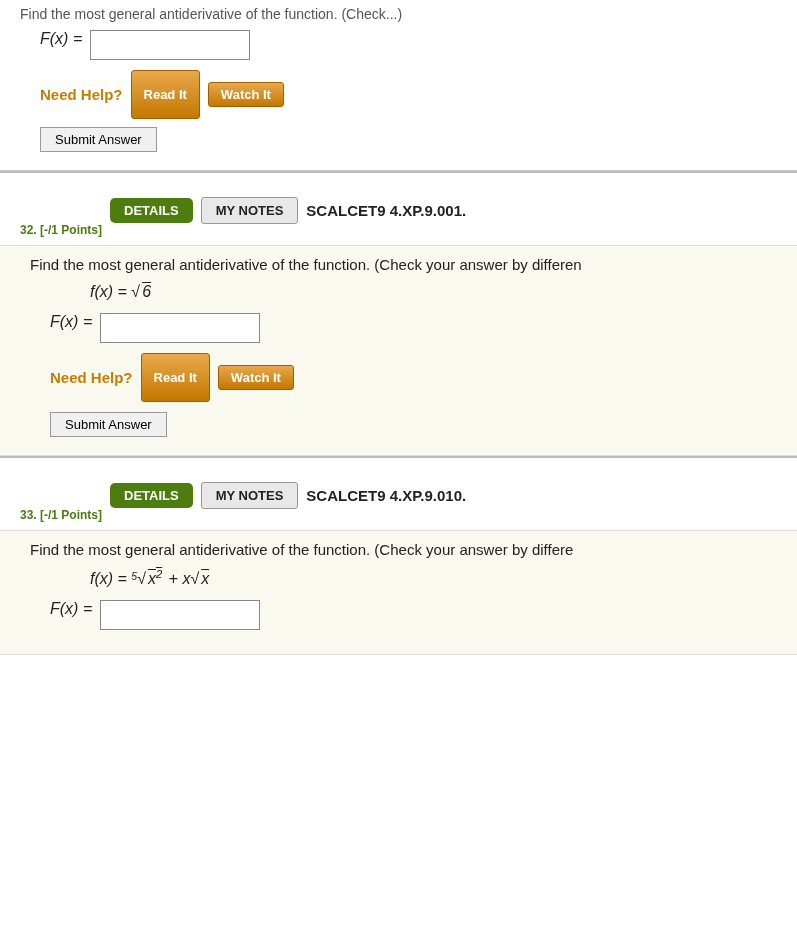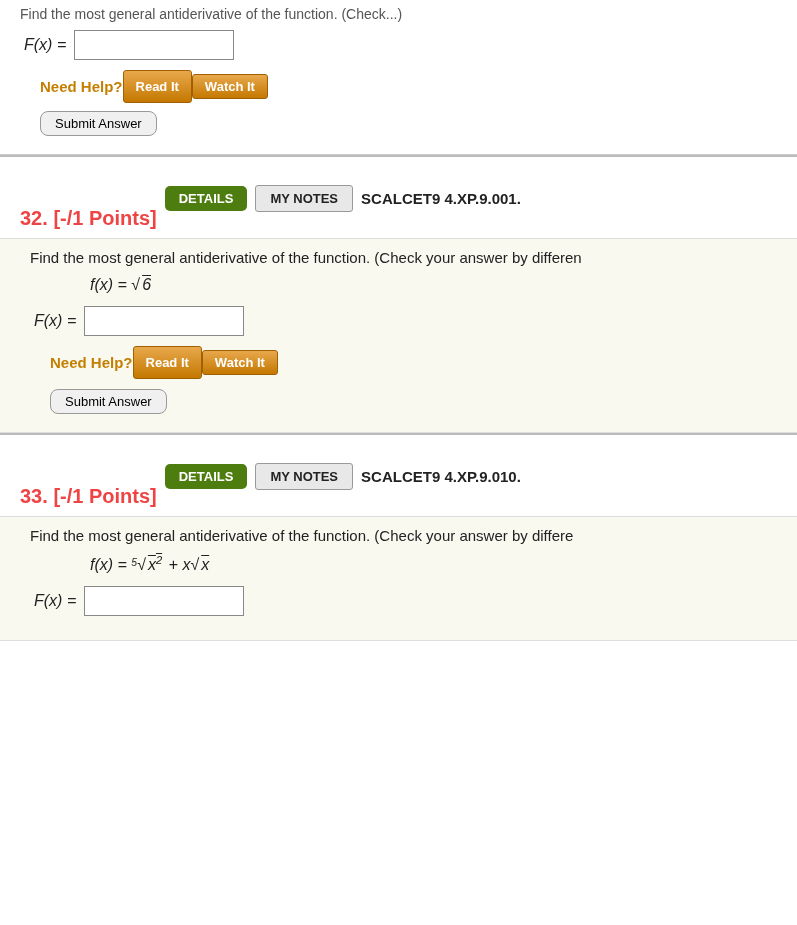--- a/index.html
+++ b/index.html
@@ -18,22 +18,21 @@
     }
 
     .problem-function {
       font-size: 16px;
       margin: 6px 0 10px 40px;
       font-style: italic;
     }
 
     .fx-label {
       display: flex;
-      align-items: center;
-      margin: 8px 0 10px 4px;
+      margin: 8px 0 10px 20px;
     }
 
     .fx-label-text {
       font-size: 16px;
       font-style: italic;
       margin-right: 8px;
       white-space: nowrap;
     }
 
     .fx-input {
@@ -42,34 +41,34 @@
       height: 30px;
       font-size: 15px;
       padding: 2px 6px;
       background: #fff;
     }
 
     .need-help-row {
       display: flex;
       align-items: center;
       margin: 10px 0 8px 20px;
-      gap: 0;
+      gap: 8px;
     }
 
     .need-help-label {
       color: #c47f00;
       font-weight: bold;
       font-size: 15px;
     }
 
     .btn-read-it {
       background: linear-gradient(to bottom, #e8a84c, #c47800);
       color: #fff;
       border: 1px solid #a06000;
-      padding: 8px 12px;
+      padding: 16px 12px;
       font-size: 13px;
       font-weight: bold;
       cursor: pointer;
       border-radius: 3px;
     }
 
     .btn-watch-it {
       background: linear-gradient(to bottom, #e8a84c, #c47800);
       color: #fff;
       border: 1px solid #a06000;
@@ -102,36 +101,36 @@
       gap: 16px;
       margin: 4px 0 8px 20px;
     }
 
     .btn-submit {
       background: #f0f0f0;
       border: 1px solid #999;
       padding: 4px 14px;
       font-size: 13px;
       cursor: pointer;
-      border-radius: 8px;
+      border-radius: 0;
     }
 
     
     .problem-header {
       display: flex;
       align-items: center;
       gap: 8px;
       padding: 10px 20px 8px 20px;
       background: #fff;
     }
 
     .problem-number {
-      font-size: 20px;
-      font-weight: bold;
-      color: #ef4444;
+      font-size: 12px;
+      font-weight: bold;
+      color: #4d7c0f;
       white-space: nowrap;
       margin-top: 40px;
     }
 
     .btn-details {
       background: #4d7c0f;
       color: #fff;
       border: none;
       padding: 5px 14px;
       font-size: 13px;

